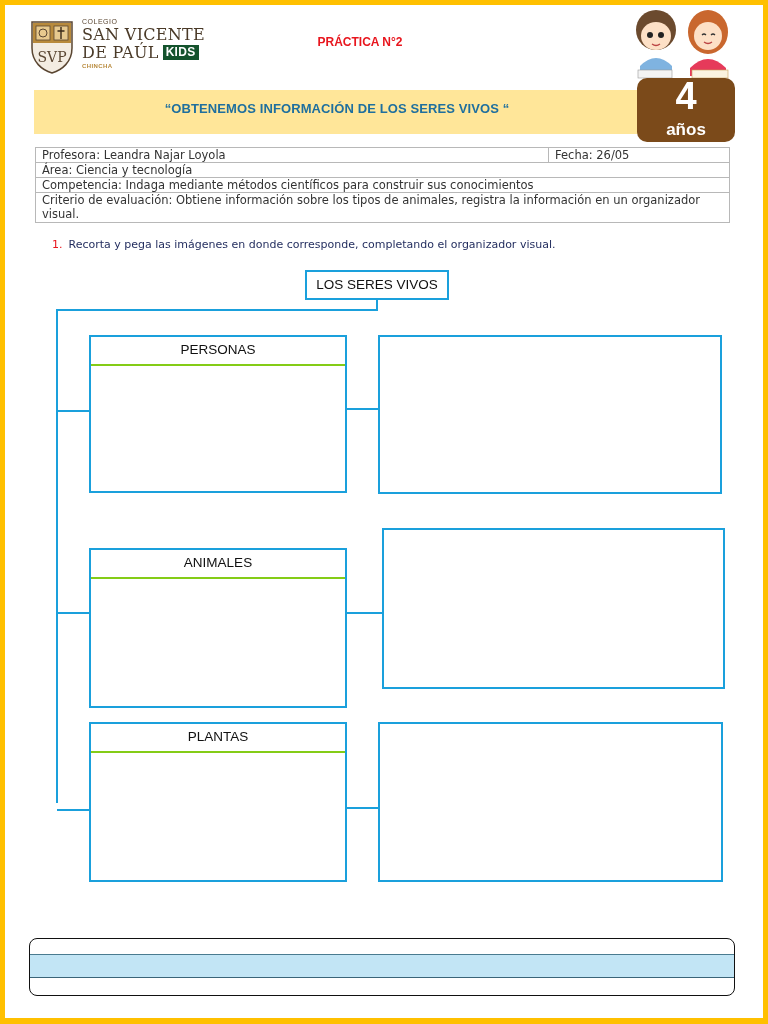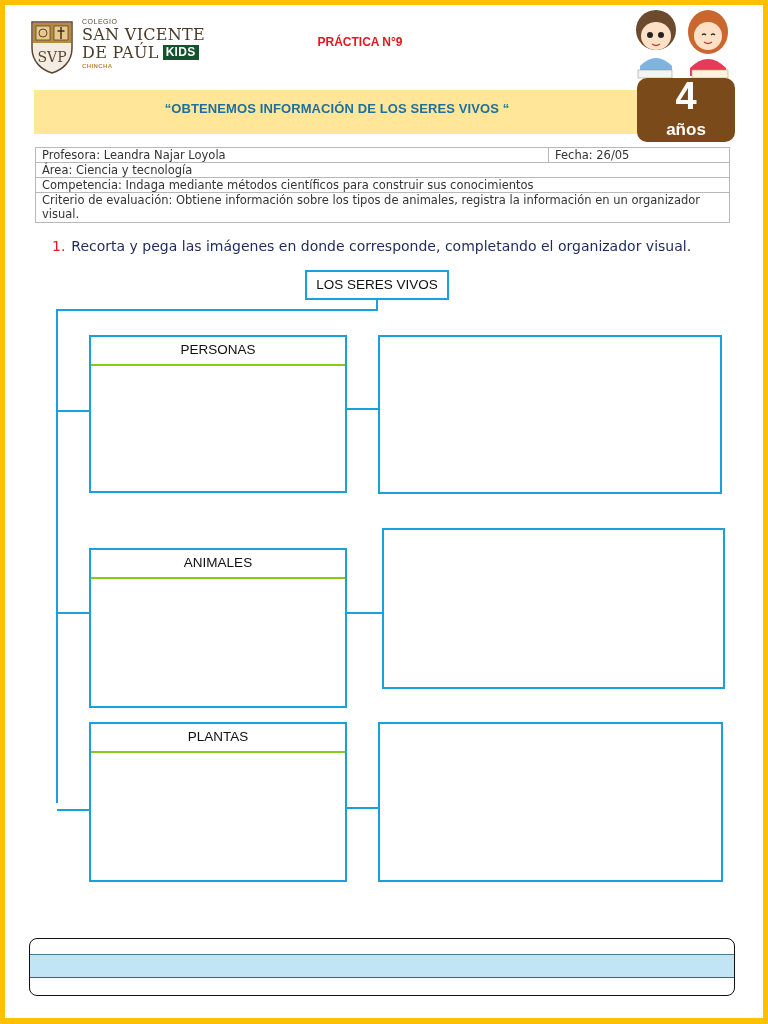--- a/index.html
+++ b/index.html
@@ -25,21 +25,21 @@
   
   .badge { left:637px; top:78px; width:98px; height:64px; background:#7b4a1a; border-radius:10px; }
   .badge-num { left:637px; top:74px; width:98px; text-align:center; color:#fff; font-family:"Liberation Sans", sans-serif; font-weight:bold; font-size:38px; line-height:44px; }
   .badge-sub { left:637px; top:120px; width:98px; text-align:center; color:#fff; font-family:"Liberation Sans", sans-serif; font-weight:bold; font-size:17px; line-height:20px; }
   .kids-art { left:626px; top:4px; width:116px; height:80px; }
 
   
   .info { left:35px; top:147px; width:695px; border-collapse:collapse; font-family:"DejaVu Sans", sans-serif; font-size:11.5px; color:#333; }
   .info td { border:1px solid #b8b8b8; padding:0 6px; line-height:14px; vertical-align:top; }
 
-  .instruction { left:52px; top:238px; font-family:"DejaVu Sans", sans-serif; font-size:14px; color:#1f2a5c; }
+  .instruction { left:52px; top:238px; font-family:"DejaVu Sans", sans-serif; font-size:11px; color:#1f2a5c; }
   .instruction .num { color:#e8161e; margin-right:6px; }
 
   .blue { border:2px solid #1aa0dc; box-sizing:border-box; background:#fff; }
   .root-box { left:305px; top:270px; width:144px; height:30px; text-align:center; font-family:"Liberation Sans", sans-serif; font-size:13.5px; line-height:26px; color:#111; }
   .line-h { background:#1aa0dc; height:2px; }
   .line-v { background:#1aa0dc; width:2px; }
 
   .cat-box { width:258px; height:158px; }
   .cat-head { height:27px; border-bottom:2px solid #84cc16; text-align:center; font-family:"Liberation Sans", sans-serif; font-size:13.5px; line-height:26px; color:#111; }
   .img-box { }
@@ -61,21 +61,21 @@
   <path d="M31 9 V21 M27.5 13 H34.5" stroke="#3a2a18" stroke-width="1.4"></path>
   <text x="22" y="44" text-anchor="middle" font-family="DejaVu Serif, serif" font-size="14" fill="#5a4632">SVP</text>
 </svg>
 <div class="abs logo-text">
   <div class="logo-colegio">COLEGIO</div>
   <div class="logo-line">SAN VICENTE</div>
   <div class="logo-line"><span>DE PAÚL</span><span class="logo-kids">KIDS</span></div>
   <div class="logo-chincha">CHINCHA</div>
 </div>
 
-<div class="abs practica">PRÁCTICA N°9</div>
+<div class="abs practica">PRÁCTICA N°2</div>
 
 <div class="abs title-band"></div>
 <div class="abs title-text">“OBTENEMOS INFORMACIÓN DE LOS SERES VIVOS “</div>
 
 <svg class="abs kids-art" viewBox="0 0 116 80">
 
   <ellipse cx="30" cy="26" rx="20" ry="20" fill="#6b4a2e"></ellipse>
   <ellipse cx="30" cy="32" rx="15" ry="14" fill="#fde0c6"></ellipse>
   <circle cx="24" cy="31" r="3" fill="#222"></circle>
     <circle cx="35" cy="31" r="3" fill="#222"></circle>

